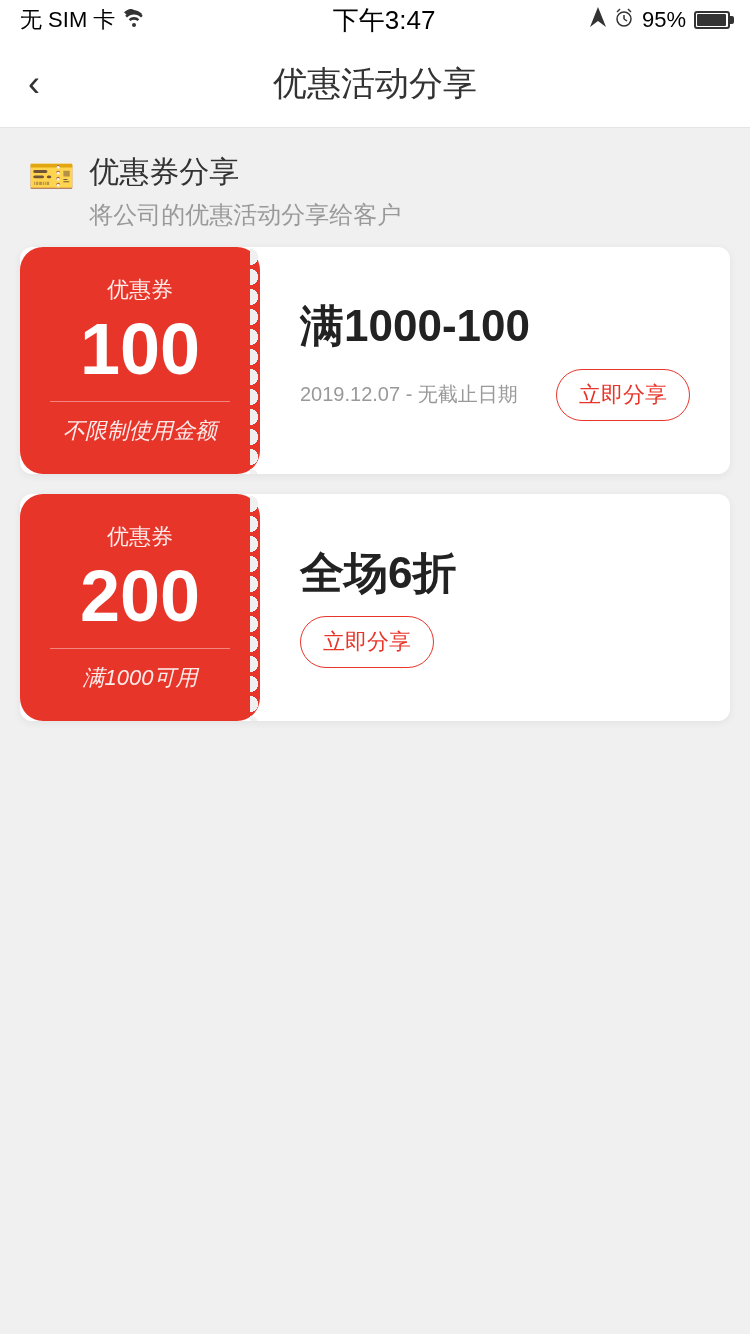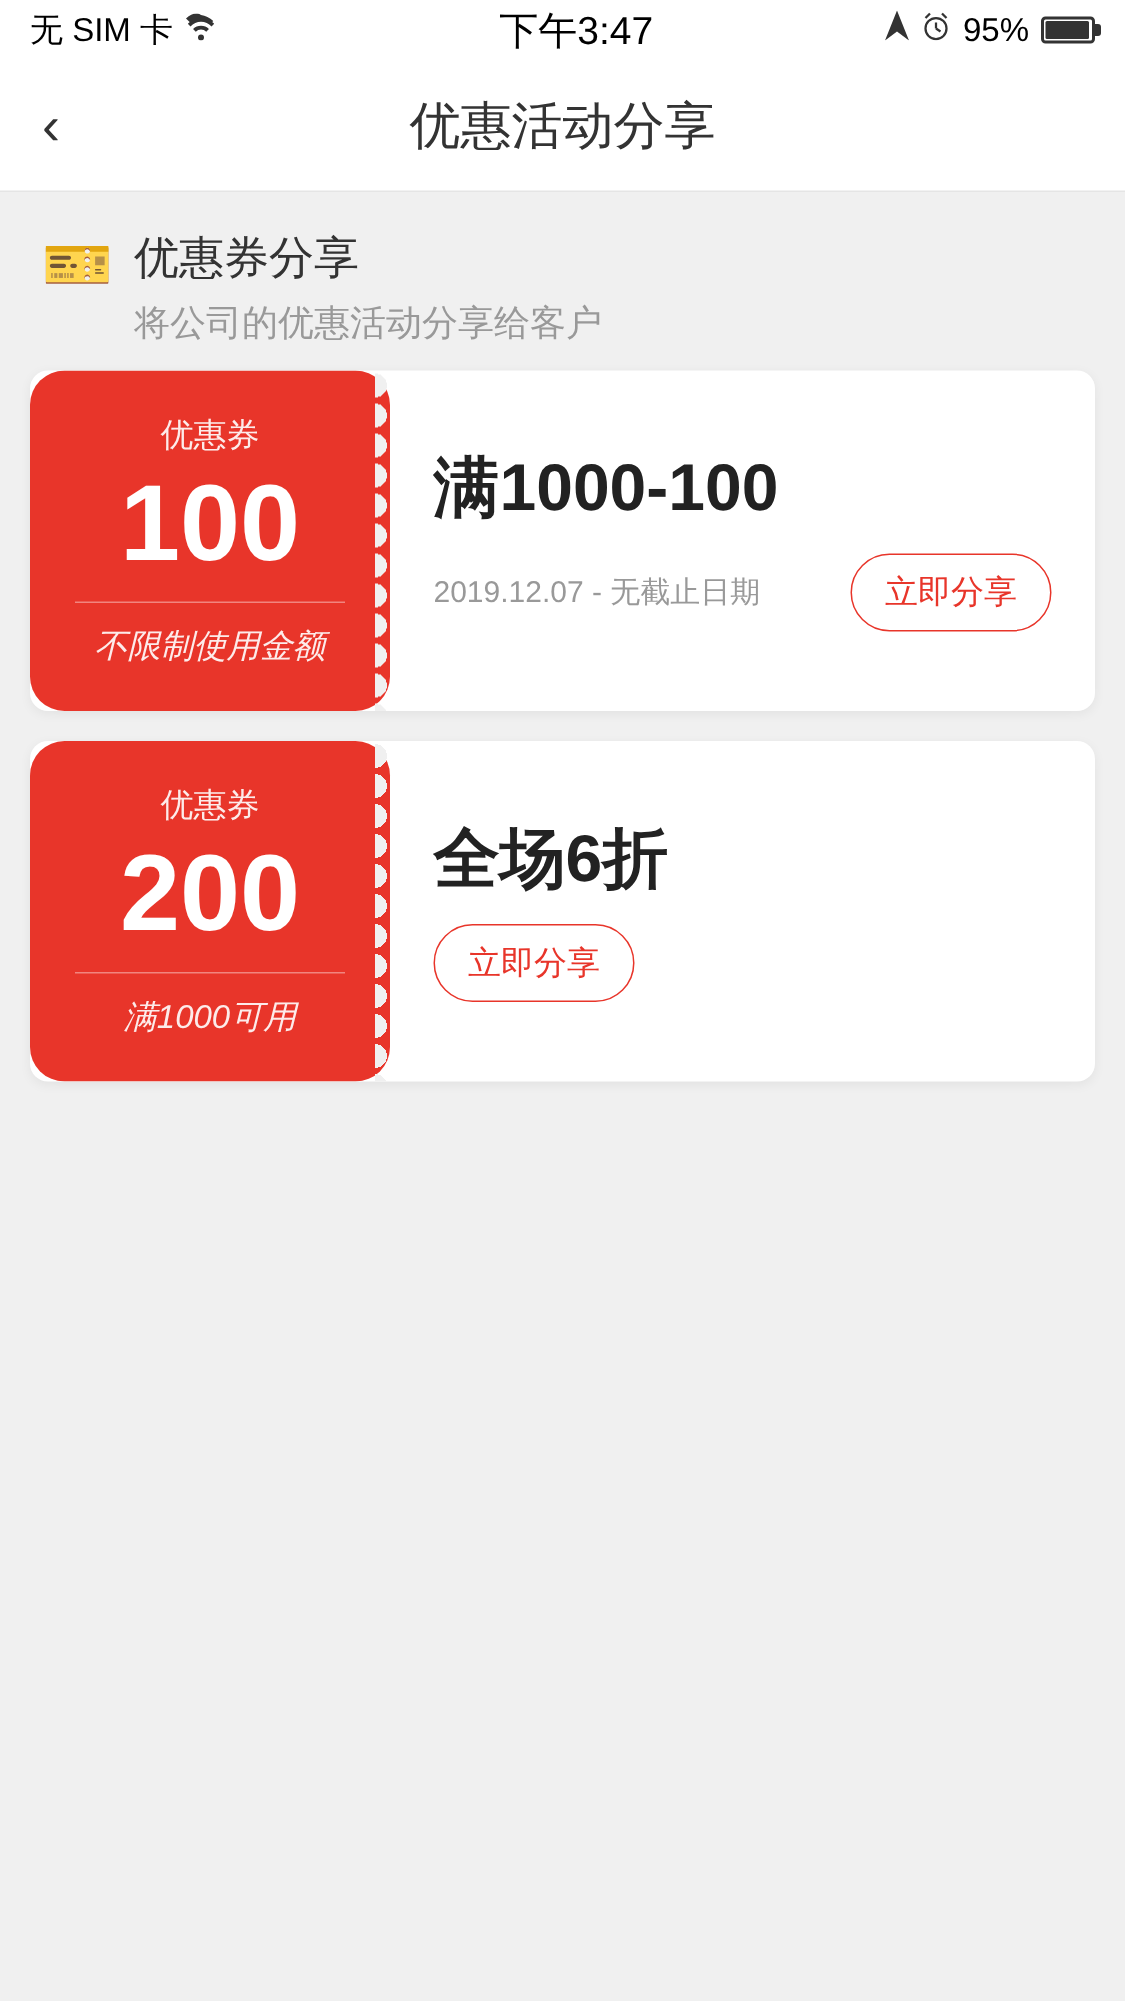--- a/index.html
+++ b/index.html
@@ -196,21 +196,21 @@
       text-align: center;
       font-style: italic;
     }
 
     
     .coupon-right {
       flex: 1;
       display: flex;
       flex-direction: column;
       justify-content: center;
-      padding: 28px 29px;
+      padding: 28px 40px;
       gap: 16px;
     }
     .coupon-name {
       font-size: 44px;
       font-weight: 600;
       color: #222;
       line-height: 1.2;
     }
     .coupon-footer {
       display: flex;

